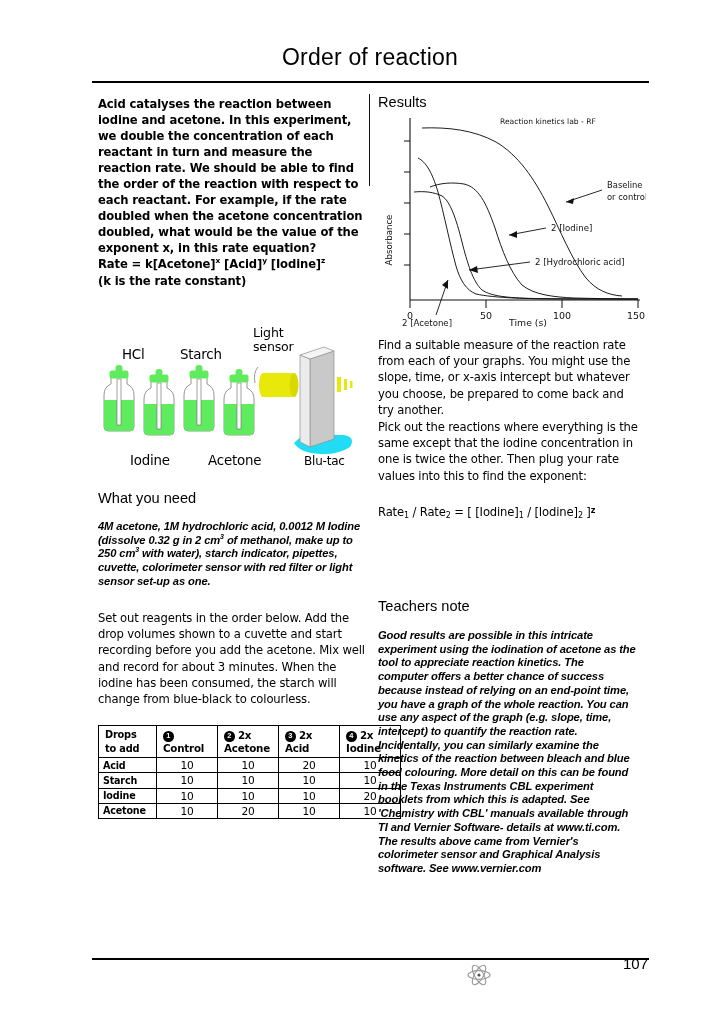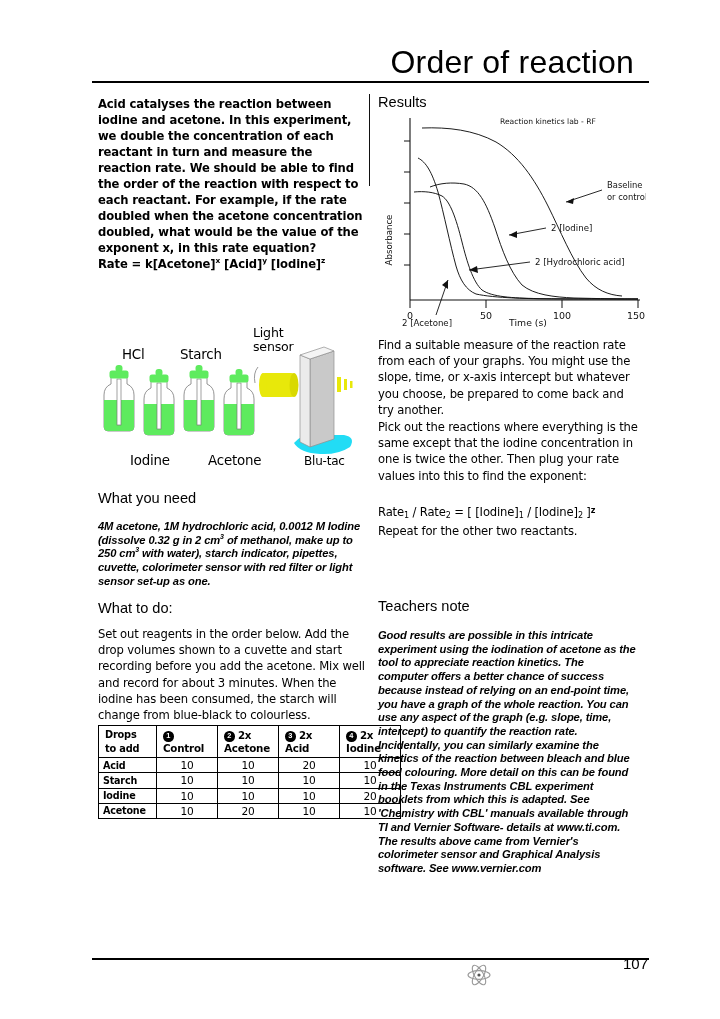--- a/index.html
+++ b/index.html
@@ -1,22 +1,22 @@
 <!DOCTYPE html>
 <html><head>
 <meta charset="utf-8">
 <style>
   html,body{margin:0;padding:0;}
   body{width:720px;height:1019px;background:#fff;
        font-family:"Liberation Sans",sans-serif;color:#000;overflow:hidden;}
   .page{position:relative;width:720px;height:1019px;}
 
   
-  .doc-title{position:absolute;left:74px;top:44px;width:560px;text-align:right;
-             font-size:32px;font-weight:400;letter-spacing:.2px;}
+  .doc-title{position:absolute;left:90px;top:44px;width:560px;text-align:center;
+             font-size:23px;font-weight:400;letter-spacing:.2px;}
   .rule-top{position:absolute;left:92px;top:81px;width:557px;height:0;
             border-top:2.6px solid #000;}
 
   
   .col-left{position:absolute;left:98px;top:96px;width:265px;}
   .col-right{position:absolute;left:378px;top:94px;width:268px;}
   .col-divider{position:absolute;left:369px;top:94px;width:0;height:92px;
                border-left:1.1px solid #111;}
 
   
@@ -81,20 +81,21 @@
   <div class="rule-top"></div>
   <div class="col-divider"></div>
 
   <div class="col-left">
     <div class="intro">
       <span>Acid catalyses the reaction between iodine and acetone. In this experiment, we double the concentration of each reactant in turn and measure the reaction rate. We should be able to find the order of the reaction with respect to each reactant. For example, if the rate doubled when the acetone concentration doubled, what would be the value of the exponent x, in this rate equation?</span>
     </div>
     <div class="intro" style="margin-top:0px;">
       <span>Rate = k[Acetone]</span><sup>x</sup><span> [Acid]</span><sup>y</sup><span> [Iodine]</span><sup>z</sup>
     </div>
+    <div class="intro">(k is the rate constant)</div>
   </div>
 
   <div class="apparatus">
     <svg width="268" height="162" viewBox="0 0 268 162">
       <defs>
         <g id="bottle">
 
           <path d="M2,28 Q2,20 9,17 L9,8 L25,8 L25,17 Q32,20 32,28 L32,60 Q32,64 28,64 L6,64 Q2,64 2,60 Z" fill="#ffffff" stroke="#7a7a7a" stroke-width="0.8"></path>
 
           <path d="M2,33 L32,33 L32,60 Q32,64 28,64 L6,64 Q2,64 2,60 Z" fill="#5eeb5e"></path>
@@ -157,21 +158,20 @@
     <div class="lbl-sm" style="left:155px;top:15px;font-size:12.6px;">sensor</div>
     <div class="lbl-sm" style="left:206px;top:130px;font-size:12px;">Blu-tac</div>
   </div>
 
   <div style="position:absolute;left:98px;top:490px;width:268px;">
     <div class="h-sec">What you need</div>
     <div class="bi" style="margin-top:14px;"><span>4M acetone, 1M hydrochloric acid, 0.0012 M Iodine (dissolve 0.32 g in 2 cm</span><sup>3</sup><span> of methanol, make up to 250 cm</span><sup>3</sup><span> with water), starch indicator, pipettes, cuvette, colorimeter sensor with red filter or light sensor set-up as one.</span></div>
   </div>
 
   <div style="position:absolute;left:98px;top:600px;width:270px;">
-    <div class="h-sec">What to do:</div>
     <div class="body-txt" style="margin-top:10px;">Set out reagents in the order below. Add the drop volumes shown to a cuvette and start recording before you add the acetone. Mix well and record for about 3 minutes. When the iodine has been consumed, the starch will change from blue-black to colourless.</div>
   </div>
 
   <table class="tbl">
     <thead>
       <tr>
         <th class="chead" style="width:51px;">
           <b style="font-size:9.8px;">Drops</b><br>
           <b style="font-size:9.8px;">to add</b>
         </th>
@@ -280,21 +280,20 @@
       <text x="173" y="121" font-family="DejaVu Sans, sans-serif" font-size="8.6" fill="#111">2 [Iodine]</text>
       <text x="157" y="155" font-family="DejaVu Sans, sans-serif" font-size="8.6" fill="#111">2 [Hydrochloric acid]</text>
       <text x="24" y="216" font-family="DejaVu Sans, sans-serif" font-size="8.6" fill="#111">2 [Acetone]</text>
     </svg>
   </div>
 
   <div style="position:absolute;left:378px;top:337px;width:262px;">
     <div class="body-txt">Find a suitable measure of the reaction rate from each of your graphs. You might use the slope, time, or x-axis intercept but whatever you choose, be prepared to come back and try another.</div>
     <div class="body-txt" style="margin-top:1px;">Pick out the reactions where everything is the same except that the iodine concentration in one is twice the other. Then plug your rate values into this to find the exponent:</div>
     <div class="body-txt" style="margin-top:20px;"><span>Rate</span><sub>1</sub><span> / Rate</span><sub>2</sub><span> = [ [Iodine]</span><sub>1</sub><span> / [Iodine]</span><sub>2</sub><span> ]</span><sup>z</sup></div>
-    <div class="body-txt" style="margin-top:3px;">Repeat for the other two reactants.</div>
   </div>
 
   <div style="position:absolute;left:378px;top:598px;width:258px;">
     <div class="h-sec">Teachers note</div>
     <div class="bi" style="margin-top:15px;">Good results are possible in this intricate experiment using the iodination of acetone as the tool to appreciate reaction kinetics. The computer offers a better chance of success because instead of relying on an end-point time, you have a graph of the whole reaction. You can use any aspect of the graph (e.g. slope, time, intercept) to quantify the reaction rate. Incidentally, you can similarly examine the kinetics of the reaction between bleach and blue food colouring. More detail on this can be found in the Texas Instruments CBL experiment booklets from which this is adapted. See 'Chemistry with CBL' manuals available through TI and Vernier Software- details at www.ti.com. The results above came from Vernier's colorimeter sensor and Graphical Analysis software. See www.vernier.com</div>
   </div>
 
   <div class="rule-bot"></div>
   <div class="atom">
     <svg width="26" height="26" viewBox="0 0 26 26">

